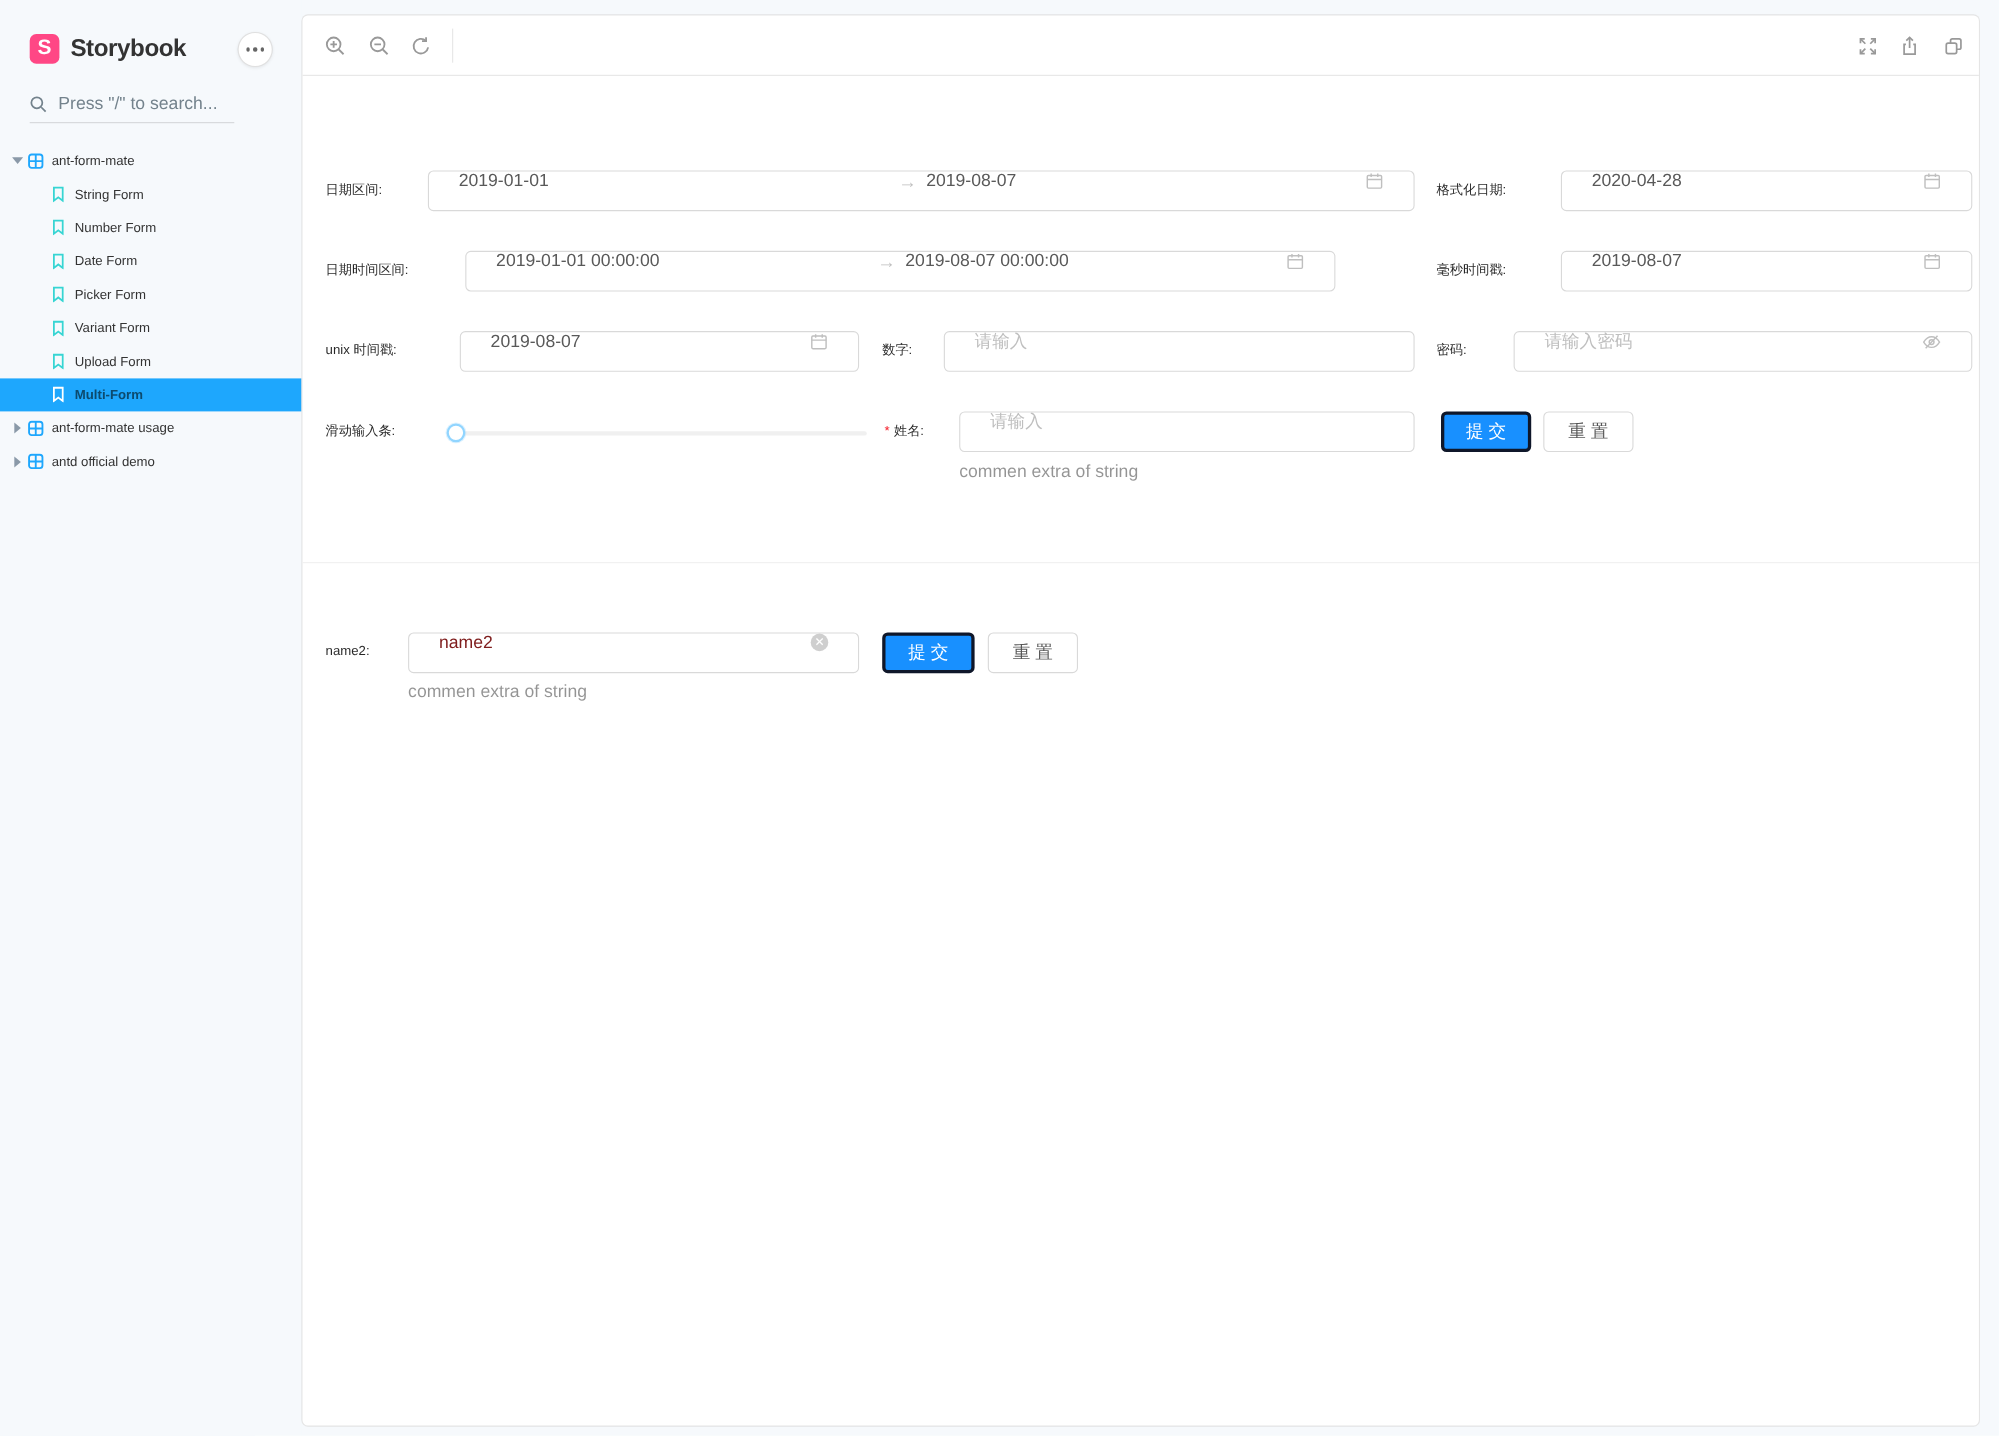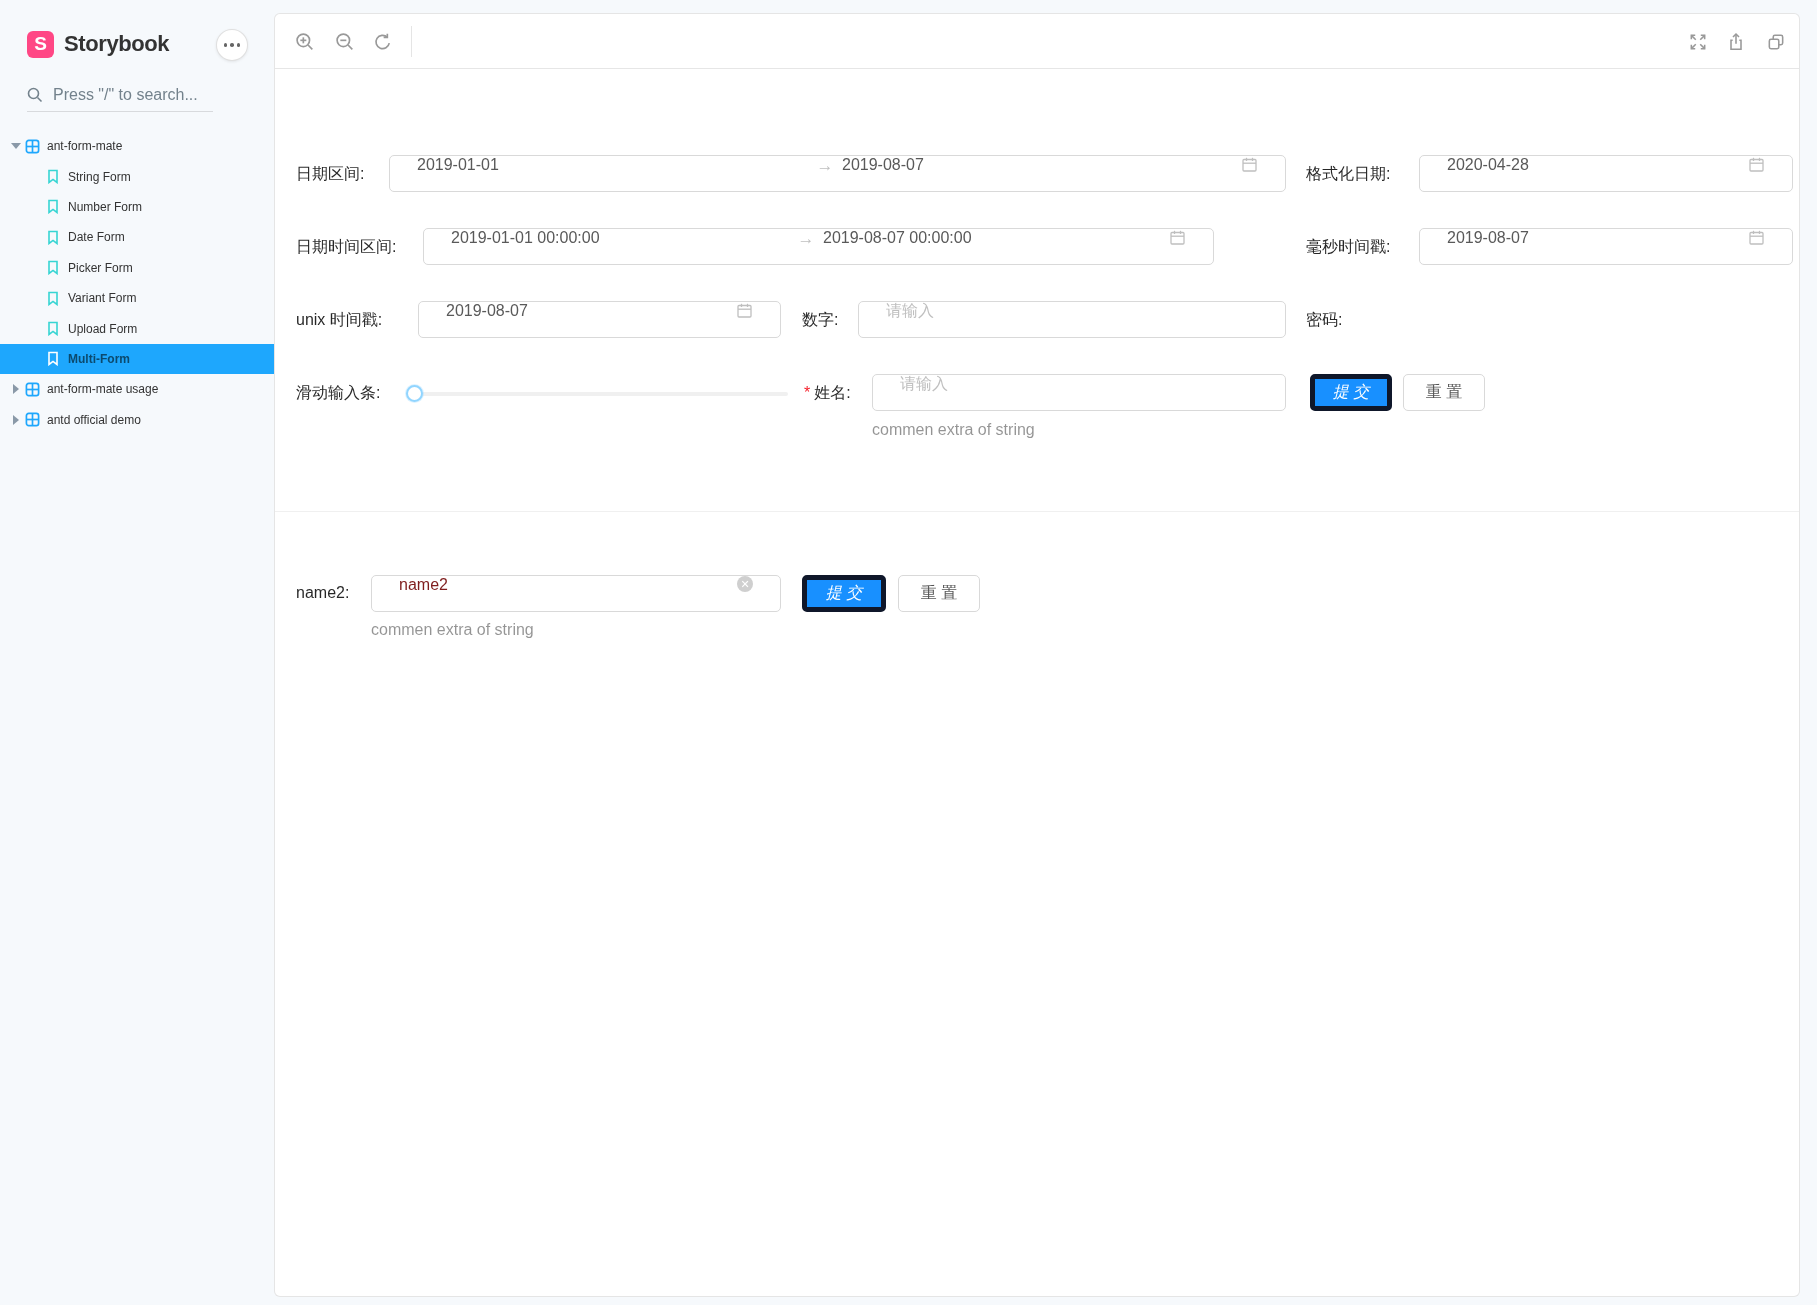--- a/index.html
+++ b/index.html
@@ -26,32 +26,32 @@
   .trow.selected { background:#1EA7FD; color:#0c4a6e; font-weight:bold; }
 
   
   .card { position:absolute; left:274px; top:13px; width:1526px; height:1284px; background:#fff; border:1px solid rgba(0,0,0,.1); border-radius:6px; }
   .toolbar { position:relative; height:55px; border-bottom:1px solid #e6e6e6; }
   .tbtn { position:absolute; top:17px; width:22px; height:22px; display:flex; align-items:center; justify-content:center; cursor:pointer; }
   .tb-divider { position:absolute; left:136px; top:12px; width:1px; height:31px; background:rgba(0,0,0,.1); }
 
   
   .canvas { position:relative; width:100%; height:1227px; }
-  .flabel { position:absolute; font-size:16px; color:rgba(0,0,0,.85); white-space:nowrap; }
+  .flabel { position:absolute; font-size:12px; color:rgba(0,0,0,.85); white-space:nowrap; }
   .inp { position:absolute; height:37px; border:1px solid #d9d9d9; border-radius:5px; background:#fff; display:flex; align-items:flex-start; padding:0 27px; font-size:16px; color:#595959; }
   .inp input { border:none; outline:none; flex:1; font-size:16px; color:#7f1d1d; font-family:"Liberation Sans", sans-serif; background:transparent; min-width:0; }
   .inp input::placeholder { color:#bfbfbf; }
   .range { gap:0; }
   .range .rv { flex:1; white-space:nowrap; overflow:hidden; }
   .range .sep { width:34px; text-align:center; color:#bfbfbf; font-size:17px; flex:0 0 auto; }
   .sfx { flex:0 0 auto; margin-left:8px; display:flex; }
   .extra { position:absolute; font-size:16px; color:rgba(0,0,0,.42); white-space:nowrap; }
   .req { color:#f5222d; margin-right:4px; }
   .btn { position:absolute; height:37px; border-radius:5px; font-size:16px; display:flex; align-items:center; justify-content:center; cursor:pointer; white-space:nowrap; font-family:"Liberation Sans", sans-serif; }
-  .btn-primary { background:#1890ff; color:#fff; border:5px solid #0f172a;font-style:italic; }
+  .btn-primary { background:#1890ff; color:#fff; border:3px solid #0f172a; }
   .btn-default { background:#fff; color:rgba(0,0,0,.68); border:1px solid #d9d9d9; }
   .divider { position:absolute; left:0; right:0; top:442px; border-top:1px solid #f0f0f0; }
 
   .slider { position:absolute; left:131px; top:316px; width:382px; height:18px; cursor:pointer; }
   .slider .rail { position:absolute; left:0; right:0; top:7px; height:4px; background:#f0f0f0; border-radius:2px; }
   .slider .handle { position:absolute; left:0; top:0; width:17px; height:17px; border-radius:50%; background:#fff; border:2.5px solid #91d5ff; box-shadow:0 0 0 1px rgba(145,213,255,.3); }
 
   .clear-ic { width:16px; height:16px; border-radius:50%; background:#cfcfcf; color:#fff; display:flex; align-items:center; justify-content:center; font-size:11px; line-height:1; cursor:pointer; }
   svg { display:block; }
 </style>
@@ -312,20 +312,32 @@
               <line x1="11.5" y1="1.8" x2="11.5" y2="5"></line>
             </g>
           </svg>
       </span>
     </div>
     <div class="flabel" style="left:527px; top:241px;">数字:</div>
     <div class="inp" style="left:583px; top:232px; width:428px;">
       <input type="text" placeholder="请输入" style="">
     </div>
     <div class="flabel" style="left:1031px; top:241px;">密码:</div>
+    <div class="inp" style="left:1101px; top:232px; width:417px;">
+      <input type="text" placeholder="请输入密码" style="">
+      <span class="sfx">
+        <svg width="18" height="18" viewBox="0 0 18 18">
+            <g fill="none" stroke="#bfbfbf" stroke-width="1.3">
+              <path d="M1.8 9c2-3.2 4.4-4.8 7.2-4.8S14.2 5.8 16.2 9c-2 3.2-4.4 4.8-7.2 4.8S3.8 12.2 1.8 9z"></path>
+              <circle cx="9" cy="9" r="2.2"></circle>
+              <line x1="3.6" y1="14.6" x2="14.4" y2="3.2"></line>
+            </g>
+          </svg>
+      </span>
+    </div>
 
     <div class="flabel" style="left:21px; top:314px;">滑动输入条:</div>
     <div class="slider">
       <div class="rail"></div>
       <div class="handle"></div>
     </div>
     <div class="flabel" style="left:529px; top:314px;"><span class="req">*</span><span>姓名:</span></div>
     <div class="inp" style="left:597px; top:305px; width:414px;">
       <input type="text" placeholder="请输入" style="">
     </div>

